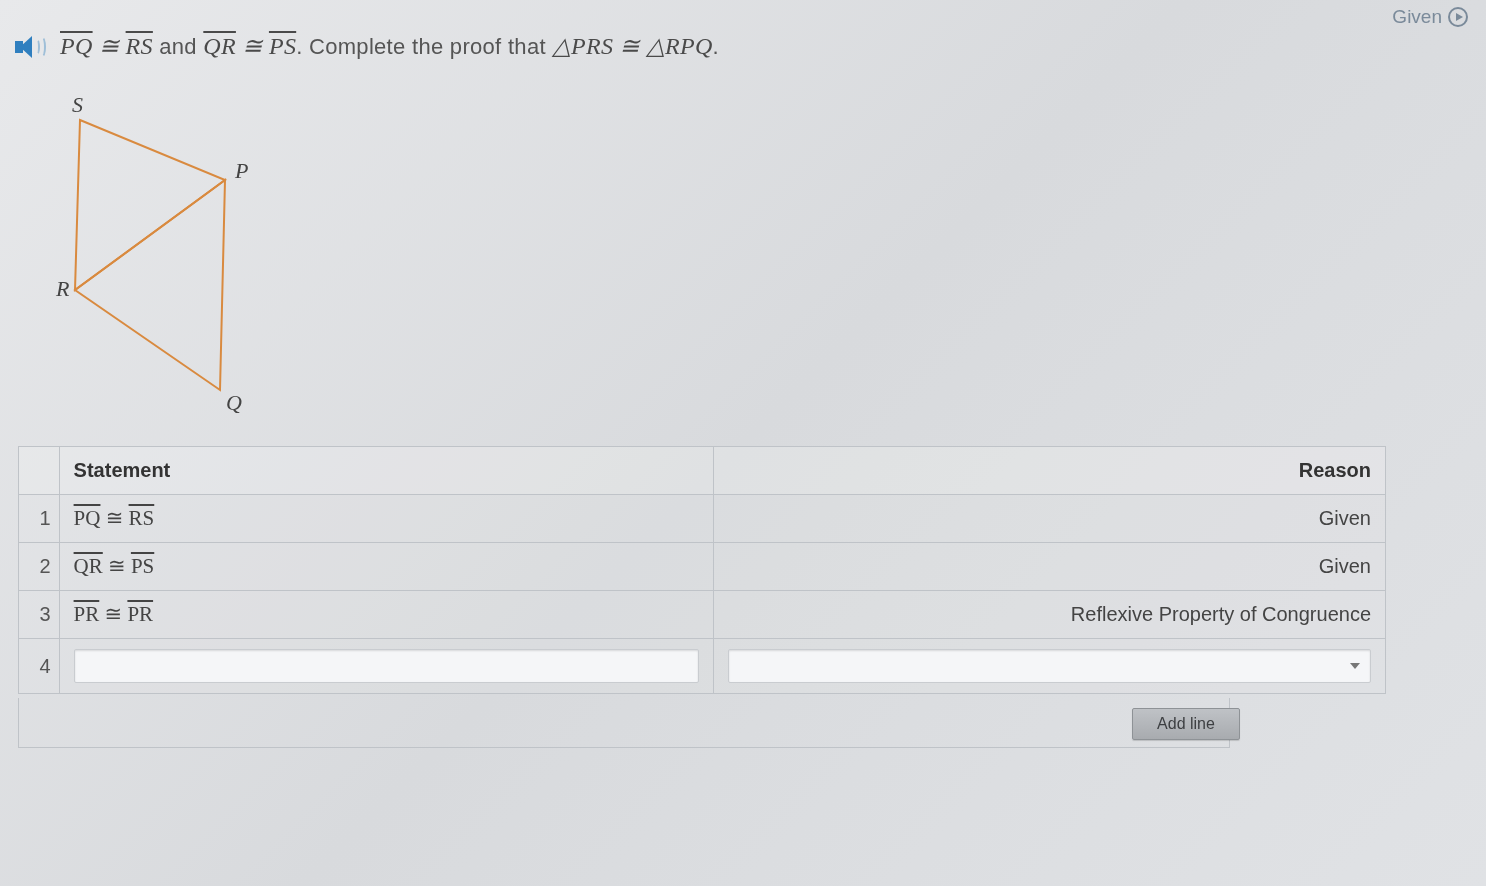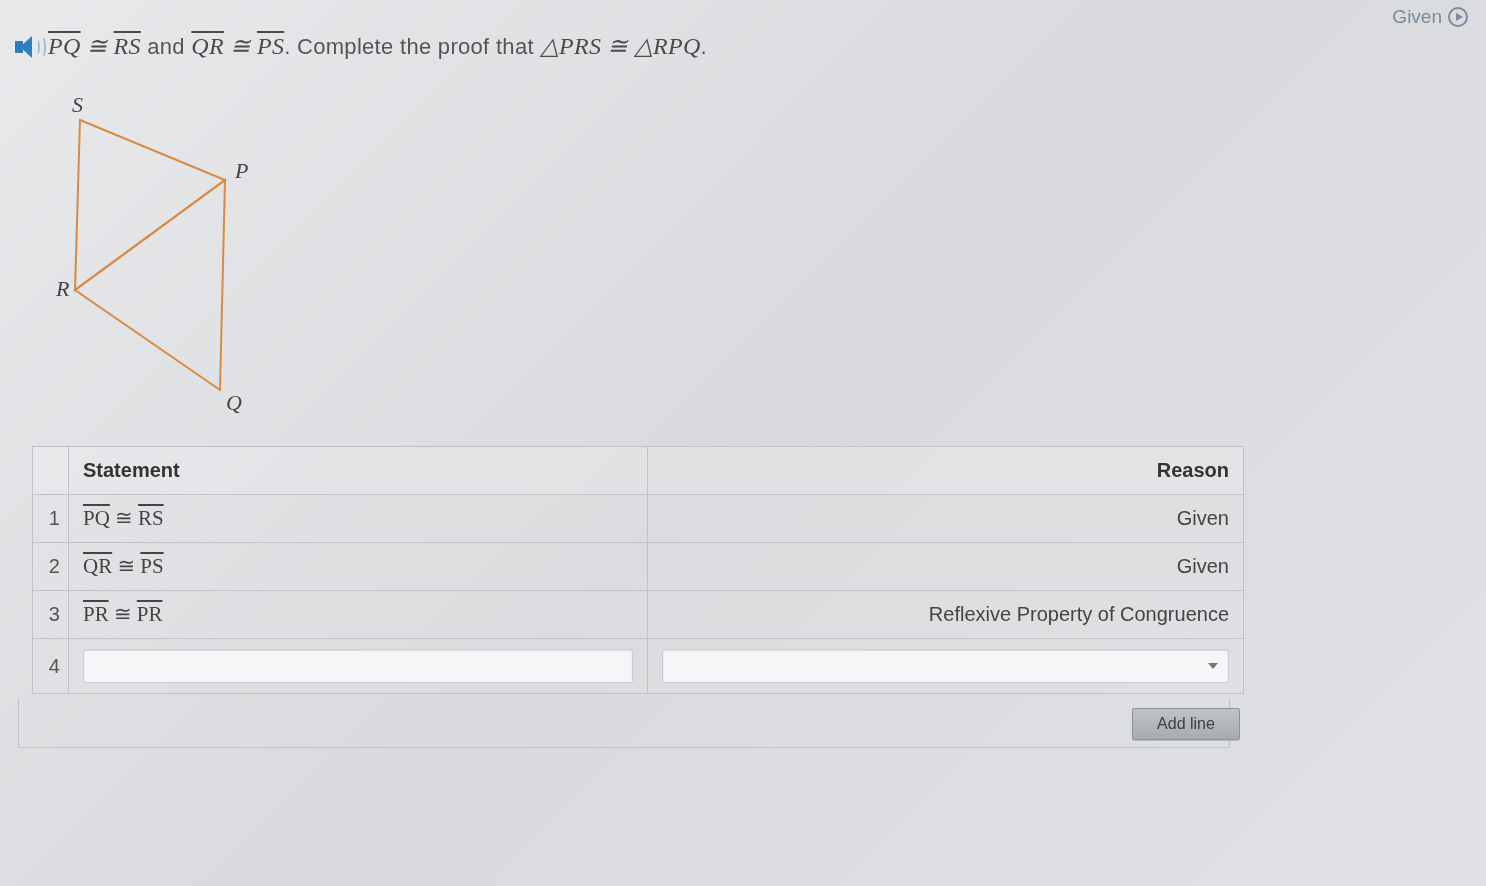--- a/index.html
+++ b/index.html
@@ -30,20 +30,21 @@
     border-left: 7px solid #7a8a9a; border-top: 4px solid transparent; border-bottom: 4px solid transparent;
     margin-left: 2px;
   }
   .prompt-row {
     position: absolute;
     top: 28px;
     left: 12px;
     right: 20px;
     display: flex;
     align-items: flex-start;
+    gap: 12px;
   }
   .speaker-icon {
     width: 36px; height: 30px; margin-top: 4px;
     display: inline-block; position: relative;
   }
   .speaker-icon .box {
     position:absolute; left:3px; top:9px; width:8px; height:12px; background:#2f7fbf;
   }
   .speaker-icon .cone {
     position:absolute; left:8px; top:4px; width:0; height:0;
@@ -78,22 +79,22 @@
   .vlabel {
     font-family: Georgia, 'Times New Roman', serif;
     font-style: italic;
     font-size: 22px;
     fill: #444;
   }
 
   .proof-table {
     position: absolute;
     top: 446px;
-    left: 32px;
-    width: 1212px;
+    left: 18px;
+    width: 1368px;
     border-collapse: collapse;
     background: rgba(255,255,255,0.06);
   }
   .proof-table th, .proof-table td {
     border: 1px solid #bfc3c8;
     padding: 10px 14px;
     text-align: left;
     vertical-align: middle;
     font-size: 20px;
   }

